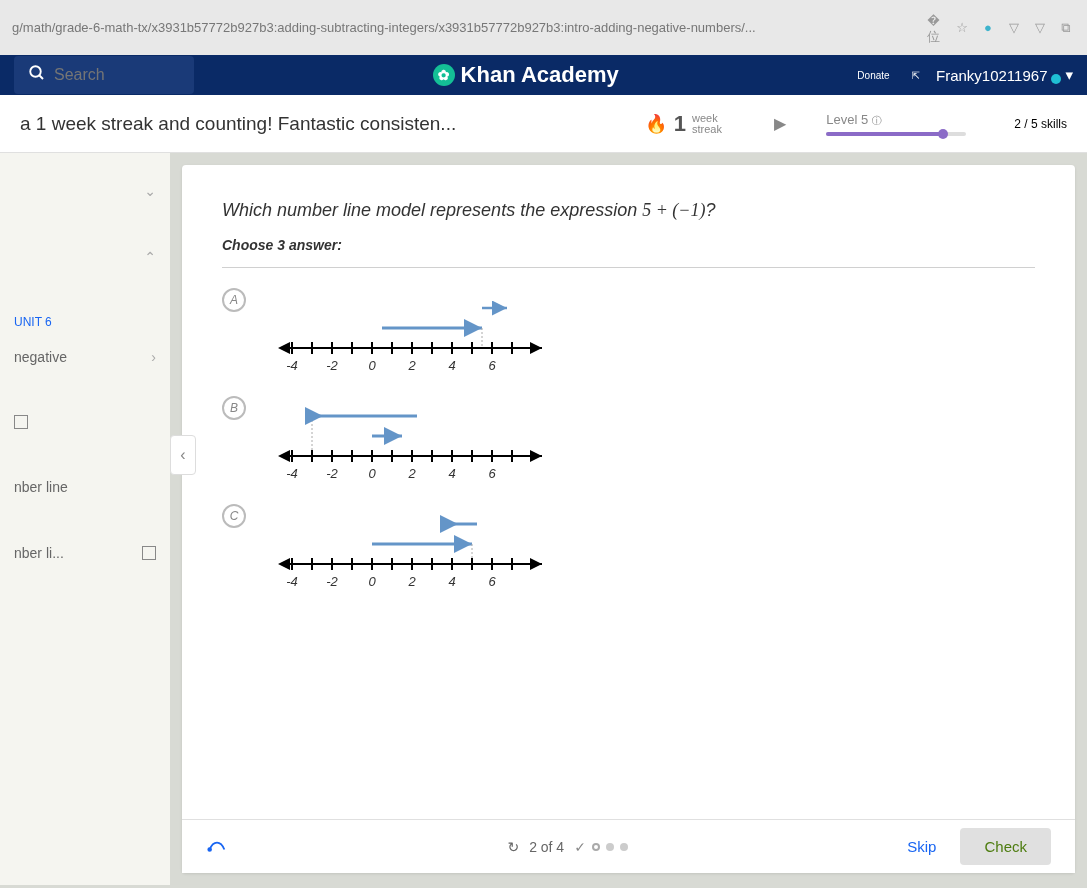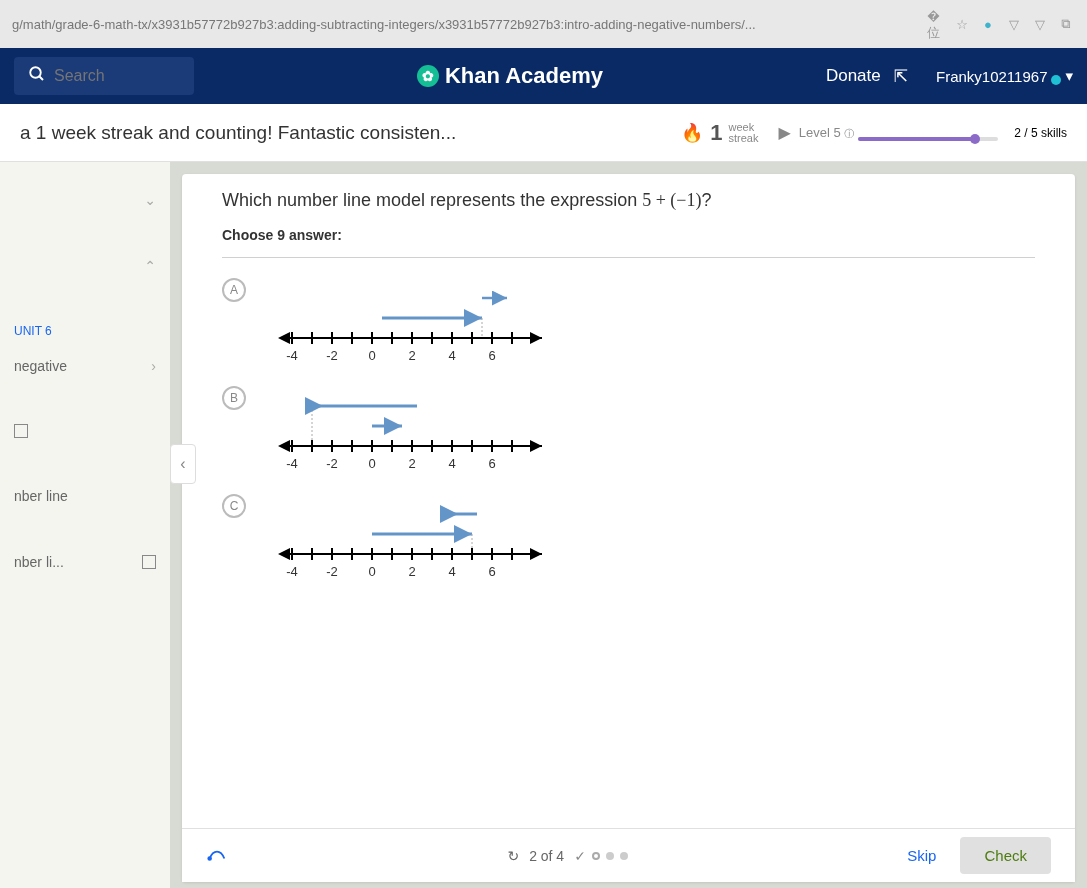--- a/index.html
+++ b/index.html
@@ -1,51 +1,51 @@
 <!DOCTYPE html>
 <html><head>
 <meta charset="utf-8">
 <style>
 * { margin: 0; padding: 0; box-sizing: border-box; font-family: -apple-system, BlinkMacSystemFont, "Segoe UI", Arial, sans-serif; }
 body { width: 1087px; height: 888px; background: #d8dad4; overflow: hidden; filter: blur(0.3px); }
-.browser-bar { background: #e8e8e8; height: 48px; display: flex; align-items: center; padding: 0 12px; gap: 8px; color: #777; font-size: 13px; }
+.browser-bar { background: #e8e8e8; height: 55px; display: flex; align-items: center; padding: 0 12px; gap: 8px; color: #777; font-size: 13px; }
 .url { flex: 1; overflow: hidden; white-space: nowrap; }
 .bicon { width: 18px; height: 18px; display: flex; align-items: center; justify-content: center; color: #999; }
 .heart { color: #3db3cc; }
-.top-nav { background: #0a2a66; height: 56px; display: flex; align-items: center; padding: 0 14px; color: #fff; }
+.top-nav { background: #0a2a66; height: 40px; display: flex; align-items: center; padding: 0 14px; color: #fff; }
 .search-box { background: #1a3a78; border-radius: 4px; padding: 8px 14px; display: flex; align-items: center; gap: 8px; width: 180px; }
 .search-box input { background: transparent; border: none; color: #fff; font-size: 16px; outline: none; width: 120px; }
 .brand { flex: 1; text-align: center; font-weight: bold; font-size: 22px; display: flex; align-items: center; justify-content: center; gap: 6px; }
 .leaf { width: 22px; height: 22px; background: #14bf96; border-radius: 50%; display: inline-flex; align-items: center; justify-content: center; font-size: 14px; }
-.donate { font-size: 17px; margin-right: 28px; display: flex; align-items: center; gap: 13px; }
+.donate { font-size: 10px; margin-right: 16px; display: flex; align-items: center; gap: 22px; }
 .user { font-size: 15px; display: flex; align-items: flex-end; gap: 4px; }
 .user-dot { width: 10px; height: 10px; background: #1fbfd4; border-radius: 50%; }
-.status-bar { background: #fff; height: 58px; display: flex; align-items: center; padding: 0 20px; color: #333; border-bottom: 1px solid #e0e0e0; }
+.status-bar { background: #fff; height: 58px; display: flex; align-items: center; padding: 0 20px; color: #333; border-bottom: 1px solid #e0e0e0; gap: 32px; }
 .streak-msg { font-size: 19px; flex: 1; }
 .streak-badge { display: flex; align-items: center; gap: 6px; margin-right: 20px; }
 .fire { color: #ff5722; font-size: 18px; }
 .streak-num { font-size: 22px; font-weight: bold; color: #555; }
 .streak-lbl { font-size: 11px; color: #888; line-height: 1; }
 .play { color: #888; margin-right: 8px; }
-.level-box { display: flex; flex-direction: row; gap: 4px; align-items: flex-end; }
+.level-box { display: flex; flex-direction: column; gap: 4px; }
 .level-lbl { font-size: 13px; color: #888; }
 .level-bar { width: 140px; height: 4px; background: #ddd; border-radius: 2px; position: relative; }
 .level-fill { width: 85%; height: 100%; background: #8b6bc7; border-radius: 2px; }
 .level-dot { position: absolute; right: 18px; top: -3px; width: 10px; height: 10px; background: #8b6bc7; border-radius: 50%; }
 .skills { color: #000000; font-size: 12px; margin-left: 16px; }
 .main { display: flex; height: calc(100% - 156px); }
 .sidebar { width: 170px; background: #f5f5f0; padding: 20px 0; color: #666; font-size: 14px; }
 .side-item { padding: 10px 14px; display: flex; align-items: center; justify-content: space-between; cursor: pointer; }
 .side-item.sm { font-size: 12px; color: #1865f2; }
 .side-item .chev { color: #aaa; }
 .side-spacer { height: 30px; }
 .docicon { width: 14px; height: 14px; border: 1px solid #888; display: inline-block; }
 .content-wrap { flex: 1; position: relative; background: #fff; margin: 12px; border-radius: 4px; box-shadow: 0 1px 3px rgba(0,0,0,0.1); }
 .collapse-btn { position: absolute; left: -12px; top: 270px; width: 26px; height: 40px; background: #fff; border: 1px solid #ddd; border-radius: 4px; display: flex; align-items: center; justify-content: center; color: #888; cursor: pointer; }
-.content { padding: 16px 40px; }
+.content { padding: 35px 40px; font-style: italic; }
 .question { font-size: 18px; color: #333; margin-bottom: 16px; }
 .expr { font-family: "Times New Roman", serif; }
 .choose { font-size: 14px; font-weight: bold; color: #333; margin-bottom: 14px; }
 .divider { border-top: 1px solid #d0d0d0; margin-bottom: 20px; }
 .option { display: flex; align-items: flex-start; gap: 16px; margin-bottom: 18px; }
 .opt-radio { width: 24px; height: 24px; border: 2px solid #bbb; border-radius: 50%; display: flex; align-items: center; justify-content: center; font-size: 12px; color: #888; cursor: pointer; flex-shrink: 0; }
 .nl-svg { display: block; }
 .footer { position: absolute; bottom: 0; left: 0; right: 0; height: 54px; border-top: 1px solid #e0e0e0; display: flex; align-items: center; padding: 0 24px; background: #fff; }
 .hint-icon { color: #1865f2; font-size: 20px; }
 .progress { flex: 1; display: flex; align-items: center; justify-content: center; gap: 10px; color: #666; font-size: 14px; }
@@ -149,21 +149,21 @@
   </div>
 
   <div class="content-wrap">
     <div class="collapse-btn">
       <span>‹</span>
     </div>
     <div class="content">
       <div class="question">
         <span>Which number line model represents the expression </span><span class="expr">5 + (−1)</span><span>?</span>
       </div>
-      <div class="choose">Choose 9 answer:</div>
+      <div class="choose">Choose 3 answer:</div>
       <div class="divider"></div>
 
       <div class="option">
         <div class="opt-radio">A</div>
         <svg class="nl-svg" width="300" height="90" viewBox="0 0 300 90">
           <defs>
             <marker id="arB" markerWidth="8" markerHeight="8" refX="6" refY="3" orient="auto">
                 <path d="M0,0 L6,3 L0,6 Z" fill="#6495c8"></path>
               </marker>
             <marker id="arK" markerWidth="8" markerHeight="8" refX="6" refY="3" orient="auto">

